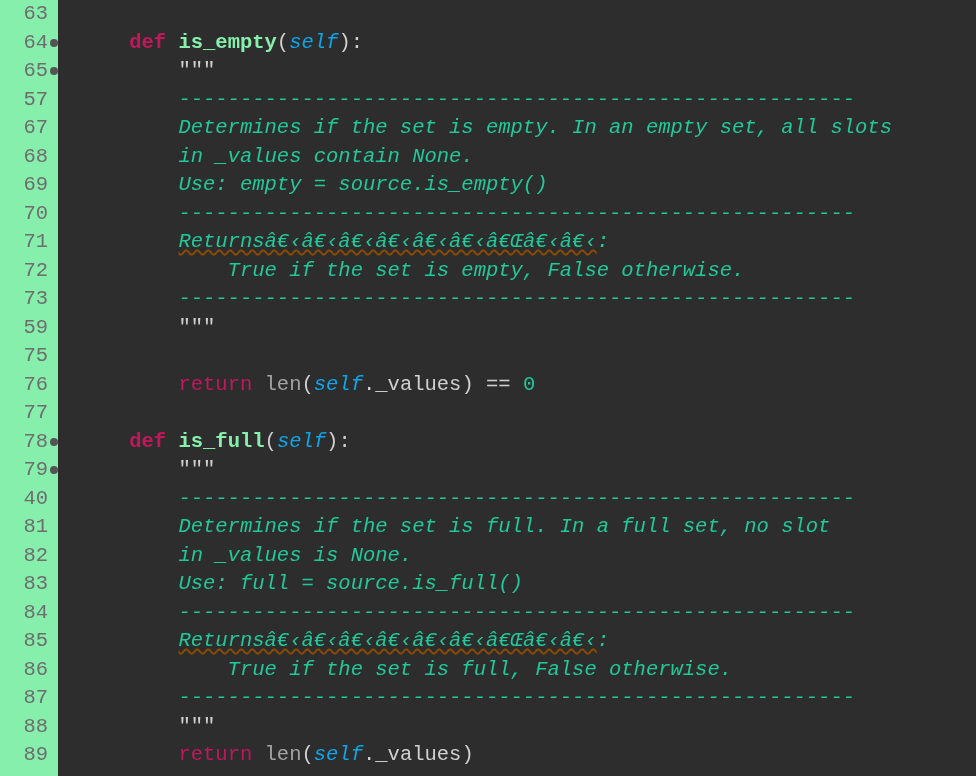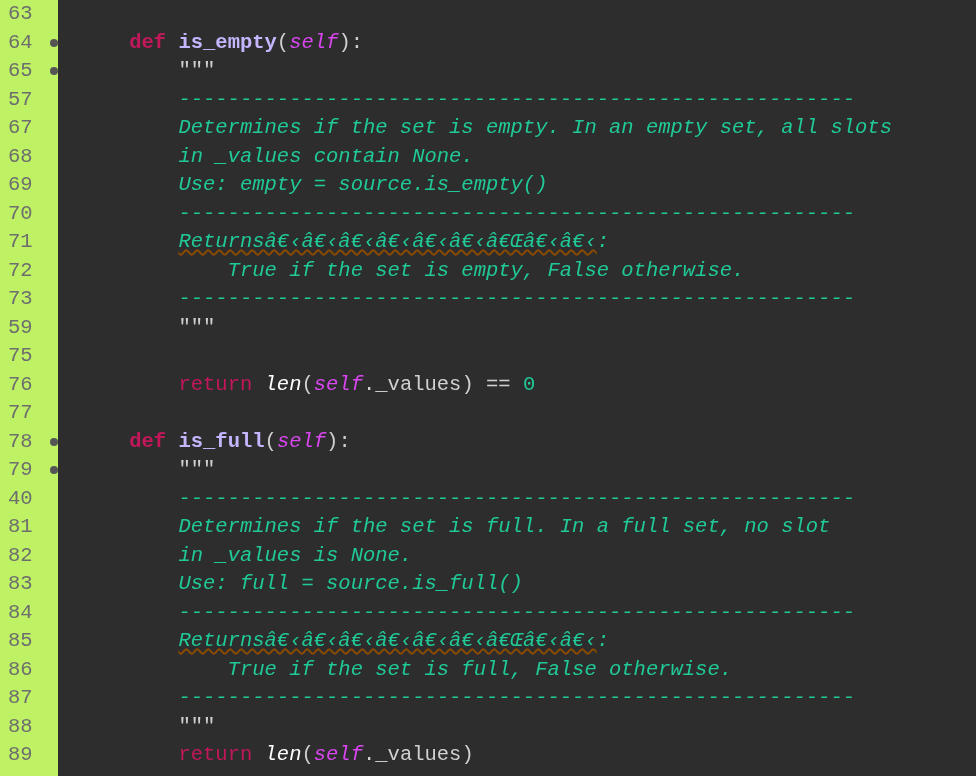--- a/index.html
+++ b/index.html
@@ -10,23 +10,23 @@
     line-height: 28.5px;
     overflow: hidden;
     width: 976px;
     height: 776px;
   }
   .editor {
     display: flex;
     height: 100%;
   }
   .gutter {
-    background: #bef264;
+    background: #86efac;
     color: #6e6e6e;
-    text-align: left;
+    text-align: right;
     padding-right: 10px;
     padding-left: 8px;
     user-select: none;
     min-width: 58px;
   }
   .gutter .ln {
     position: relative;
     height: 28.5px;
   }
   .fold-dot {
@@ -39,27 +39,27 @@
     border-radius: 50%;
     background: #555;
   }
   .code {
     padding-left: 22px;
     white-space: pre;
     color: #d0d0d0;
   }
   .code .line { height: 28.5px; }
   .kw-def   { color: #c2185b; font-weight: bold; margin-top: 6px; }
-  .fname    { color: #c4b5fd; font-weight: bold; }
-  .self     { color: #d946ef; font-style: italic; }
+  .fname    { color: #86efac; font-weight: bold; }
+  .self     { color: #0ea5e9; font-style: italic; }
   .paren    { color: #d0d0d0; }
   .docq     { color: #d0d0d0; }
   .comment  { color: #20c997; font-style: italic; }
   .kw-ret   { color: #c2185b; }
-  .func     { color: #ffffff; font-style: italic; }
+  .func     { color: #a3a3a3; }
   .num      { color: #20c997; }
   .op       { color: #d0d0d0; margin-top: 8px; }
   .squiggle {
     text-decoration: underline wavy #8b4a00;
     text-decoration-skip-ink: none;
   }
 </style>
 </head>
 <body>
 

